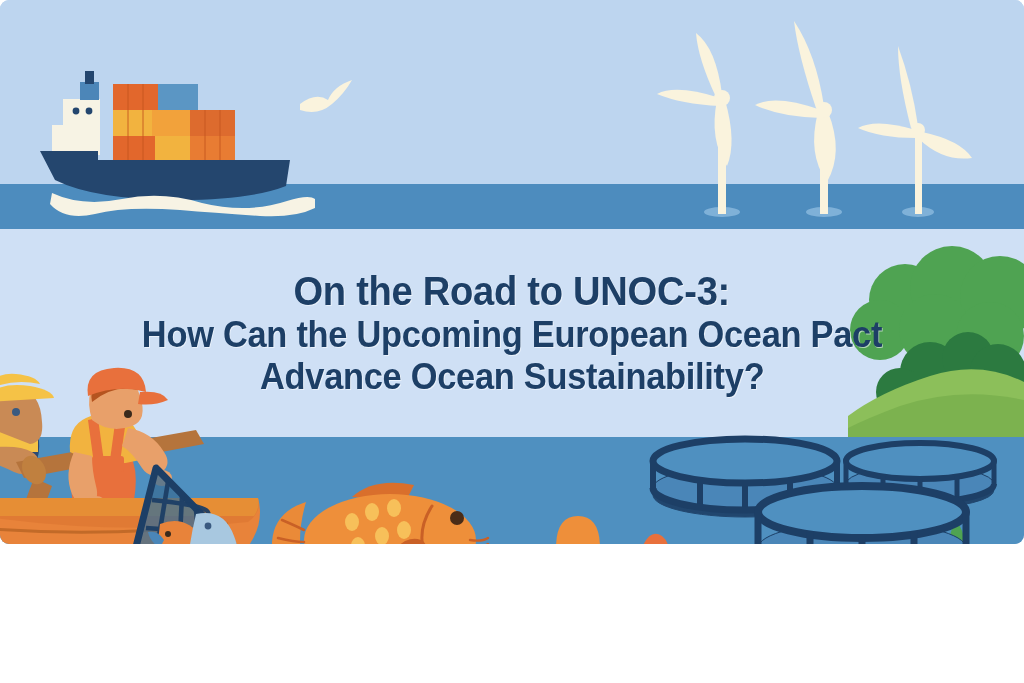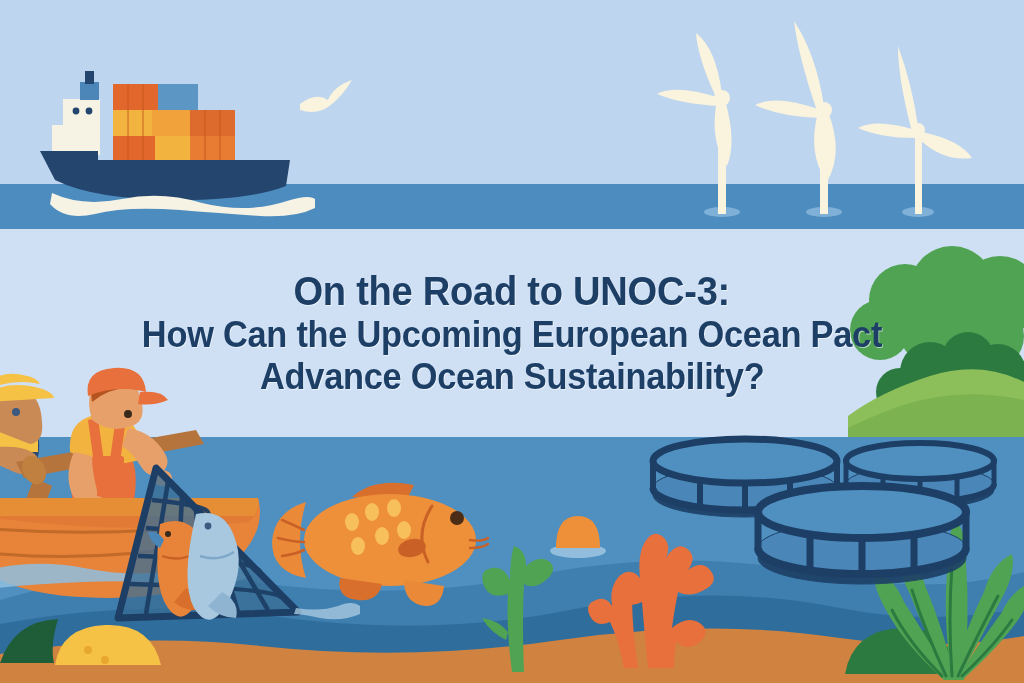--- a/index.html
+++ b/index.html
@@ -1,23 +1,24 @@
 <!DOCTYPE html>
 <html><head>
 <meta charset="utf-8">
 <title>On the Road to UNOC-3</title>
 <style>
   html,body{margin:0;padding:0;background:#ffffff;}
   body{font-family:"Liberation Sans","DejaVu Sans",sans-serif;}
 
   .poster{
     position:relative;
-    width:1024px;height:683px;
+    width:1024px;height:544px;
     overflow:hidden;
     background:#bdd5ef;
+    border-radius:9px;
   }
 
   
   .band{position:absolute;left:0;width:100%;}
   .sky      {top:0;      height:184px; background:#bdd5ef;}
   .sea-top  {top:184px;  height:45px;  background:#4d8cbe;}
   .title-band{top:229px; height:208px; background:#cfe0f5;}
   .ocean    {top:437px;  height:246px; background:#4f90c0;}
 
   

